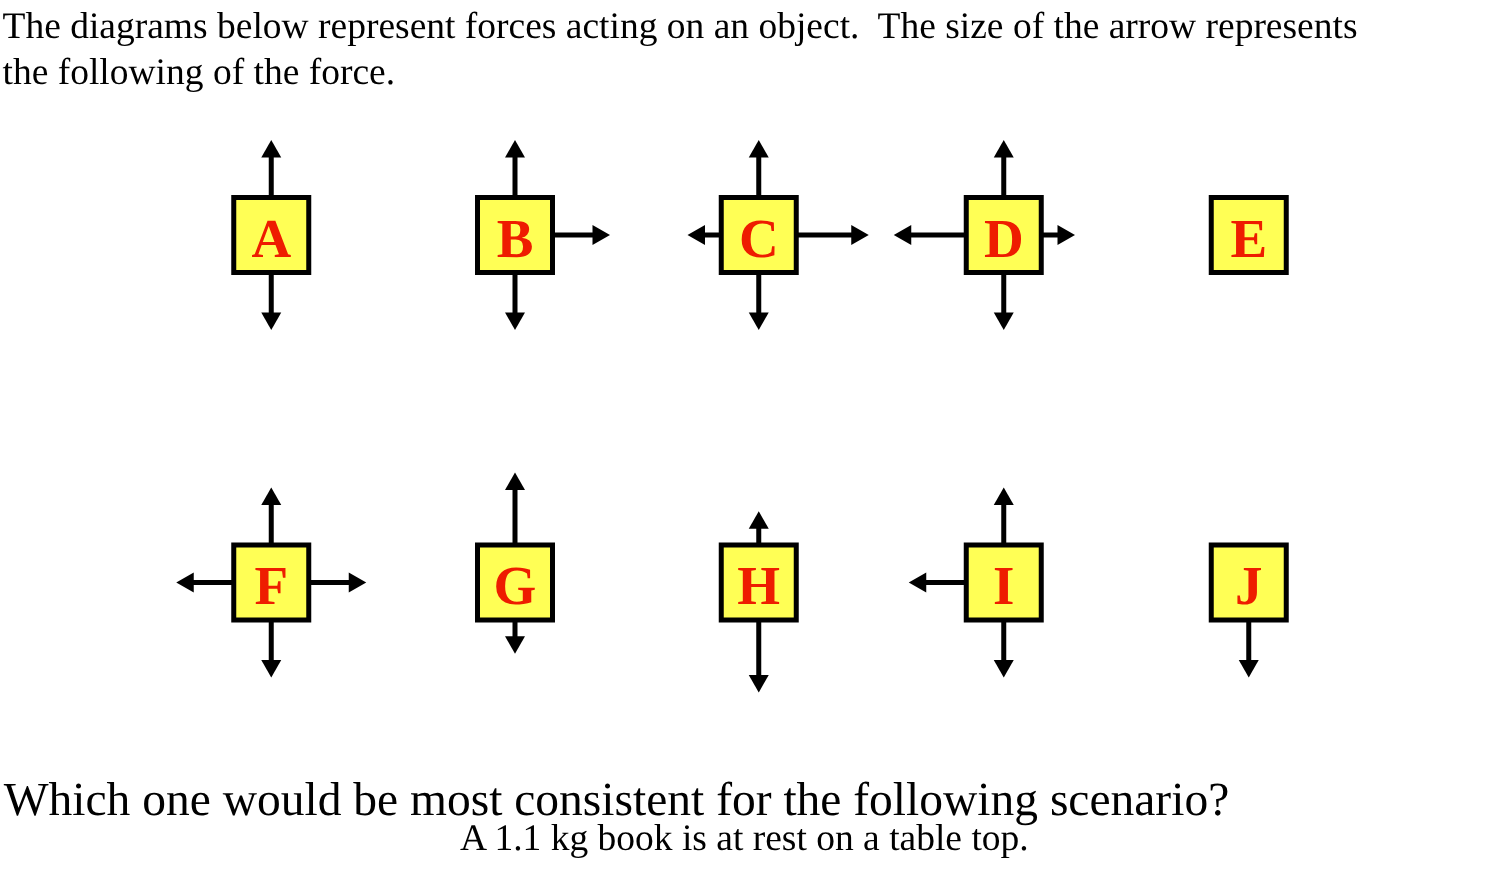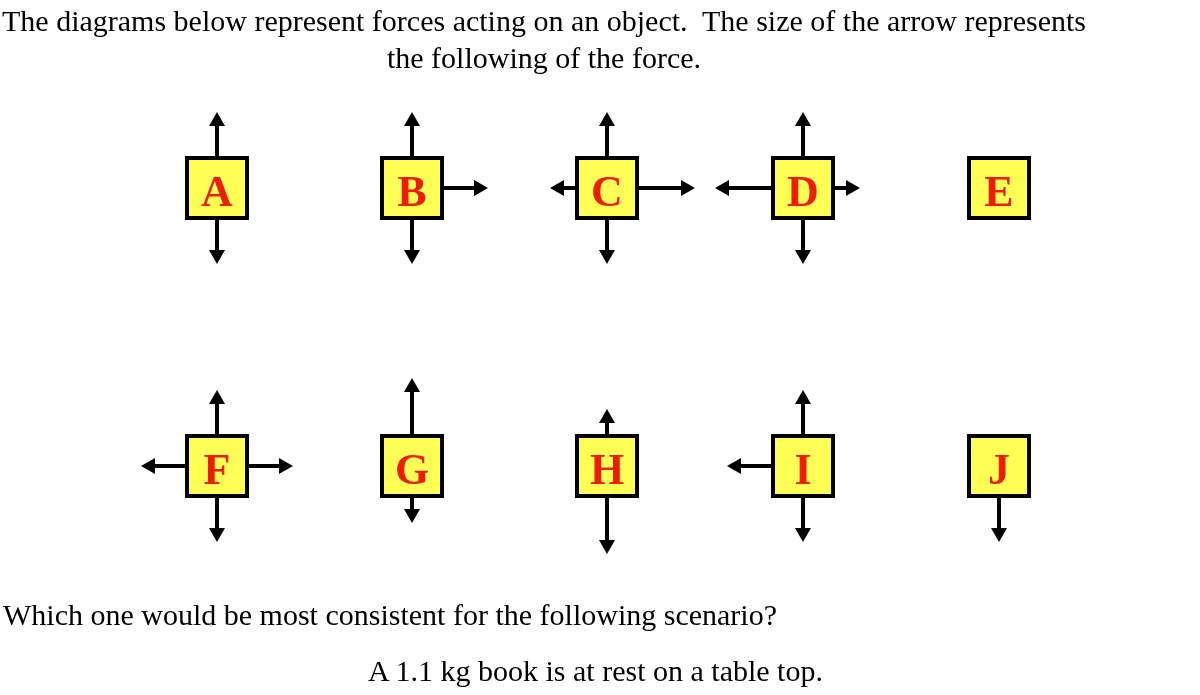--- a/index.html
+++ b/index.html
@@ -11,34 +11,34 @@
     font-family: "Liberation Serif", serif;
     position: relative;
     overflow: hidden;
   }
   .header {
     position: absolute;
     top: 2px; left: 2px;
     font-size: 30px;
     line-height: 37px;
   }
-  .header-line { white-space: pre; text-align: center; }
+  .header-line { white-space: pre; }
   .diagram-field {
     position: absolute;
     left: 0; top: 0;
     width: 1200px; height: 695px;
   }
   .diagram {
     position: absolute;
     width: 220px; height: 220px;
   }
   .prompt {
     position: absolute;
-    top: 598px; left: 3px;
-    font-size: 30px;
+    top: 618px; left: 3px;
+    font-size: 38px;
     white-space: pre;
   }
   .scenario {
     position: absolute;
     top: 654px; left: 368px;
     font-size: 30px;
     white-space: pre;
   }
 </style>
 </head>

